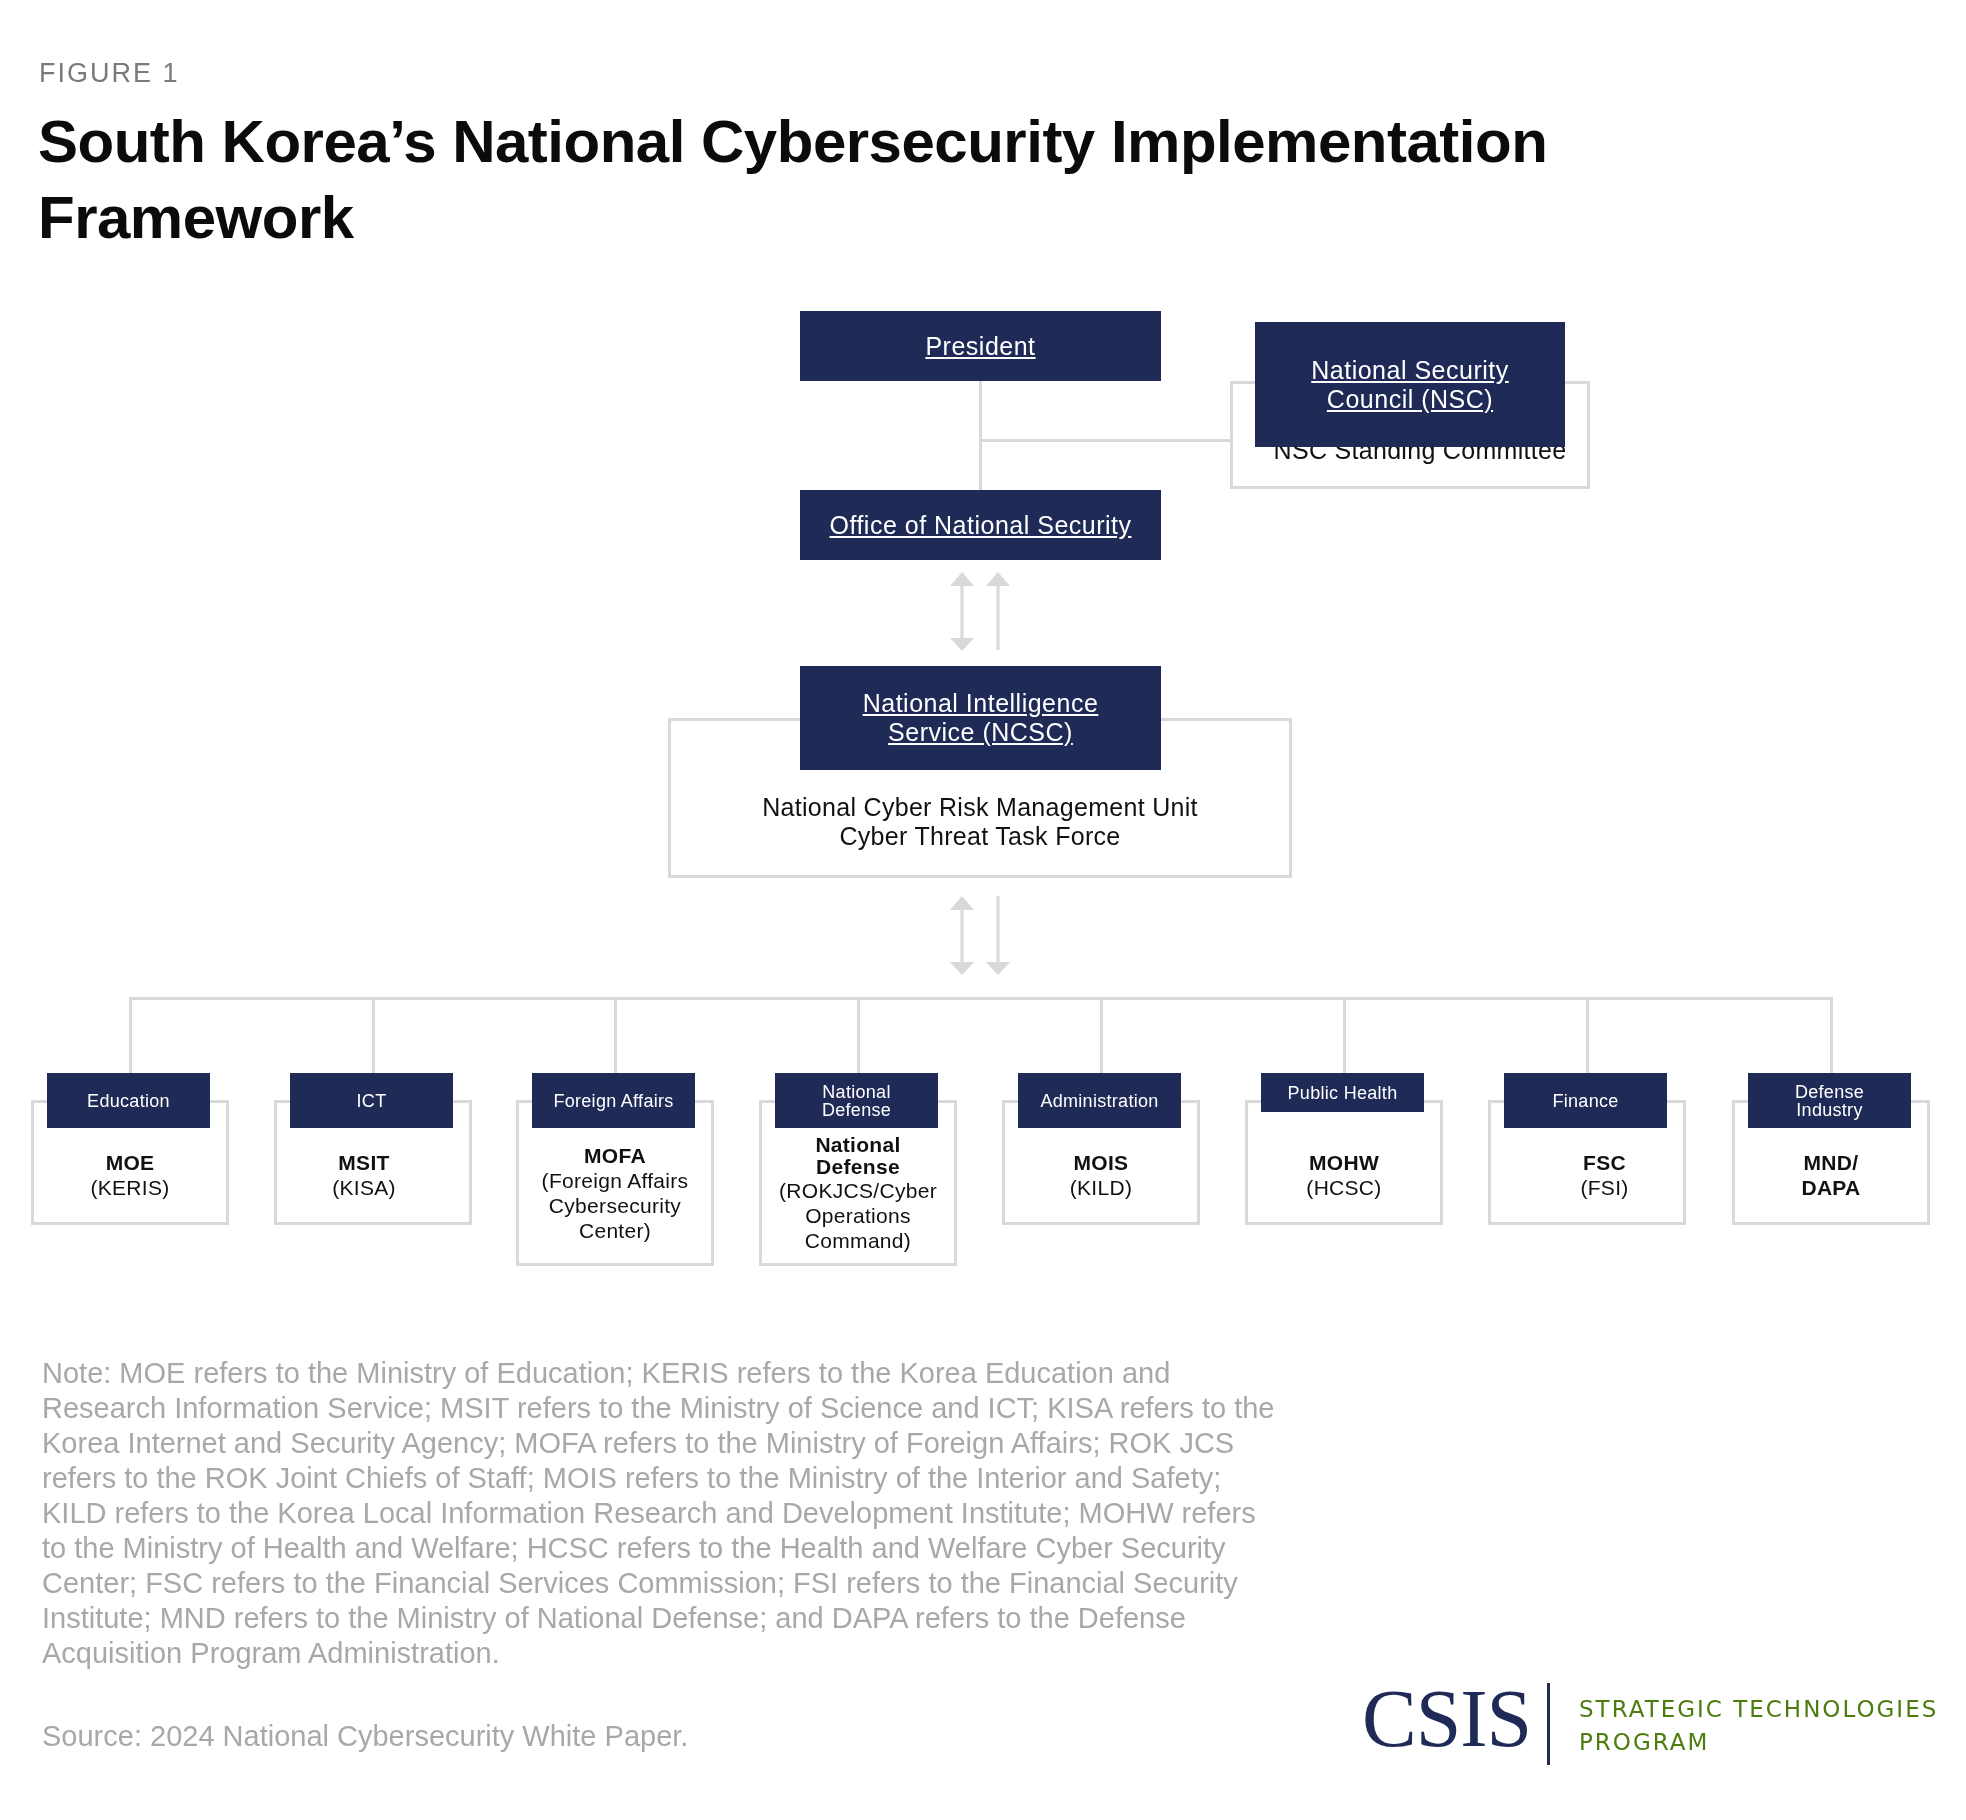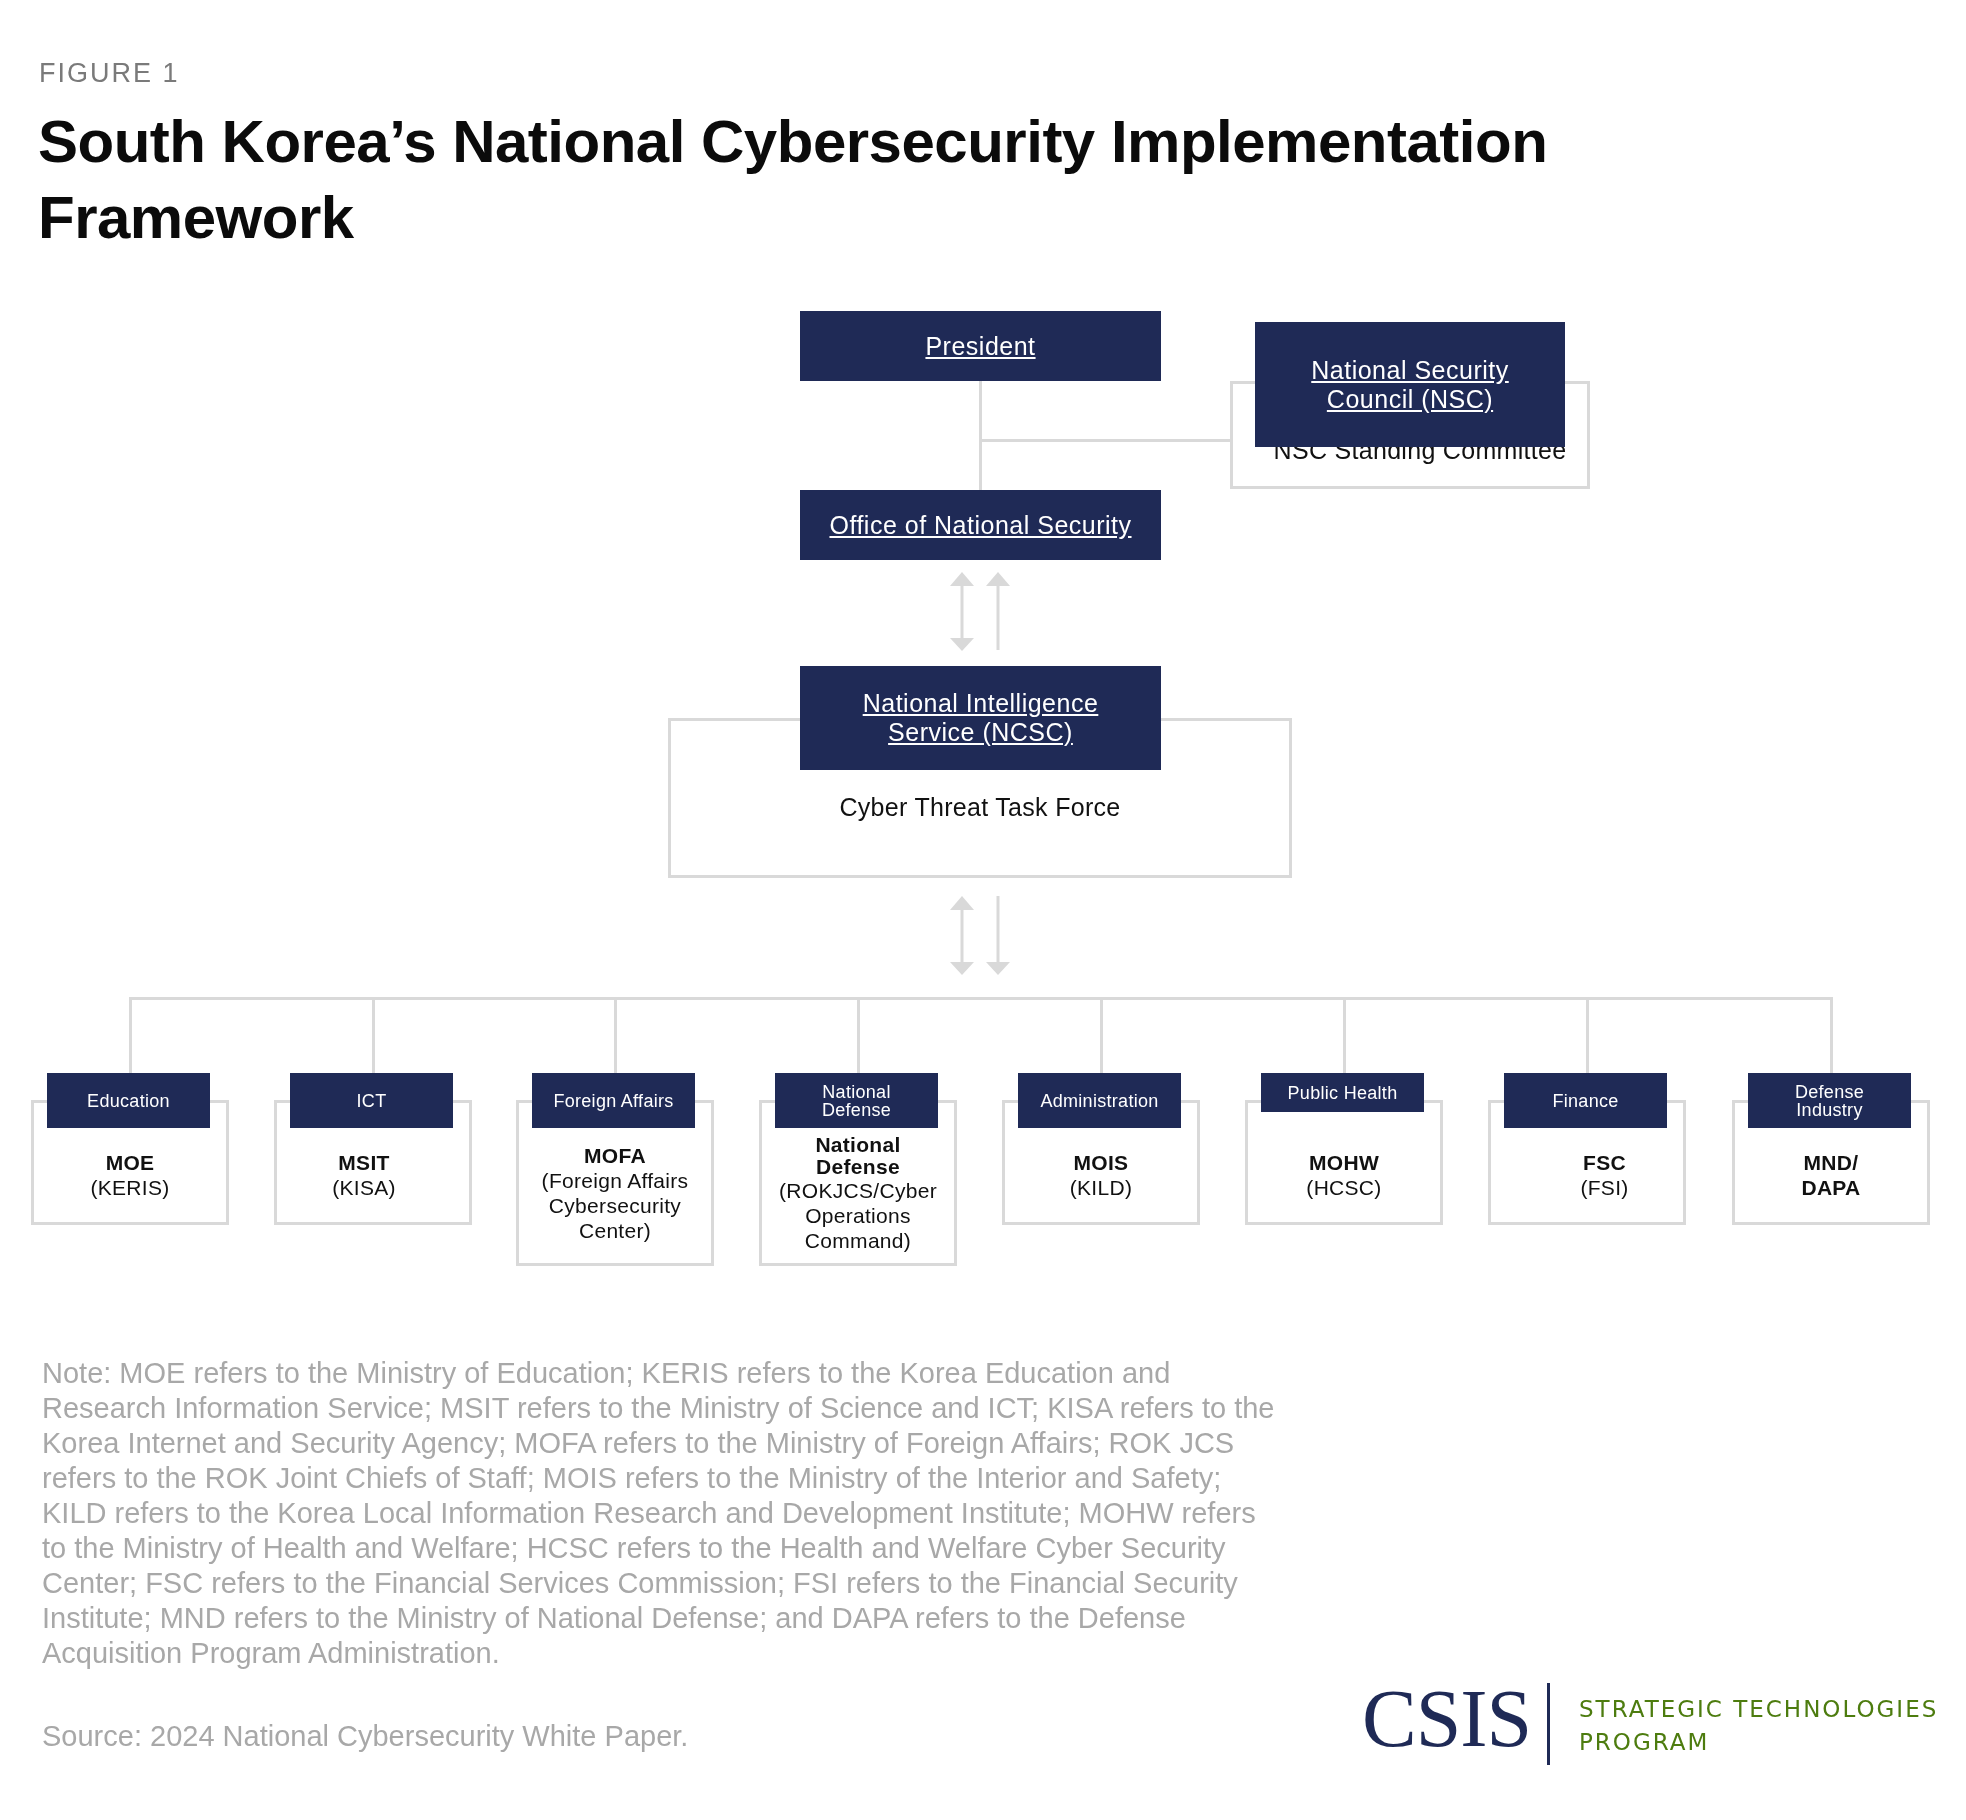--- a/index.html
+++ b/index.html
@@ -60,20 +60,21 @@
     <polygon points="950,910 974,910 962,896" stroke="none"></polygon>
     <polygon points="950,962 974,962 962,975" stroke="none"></polygon>
 
     <line x1="998" y1="896" x2="998" y2="964" stroke-width="3"></line>
     <polygon points="986,962 1010,962 998,975" stroke="none"></polygon>
   </g>
 </svg>
 
 <div class="abs outline" style="left:668px; top:718px; width:624px; height:160px;"></div>
 <div class="abs sub-text" style="left:668px; top:793px; width:624px;">
+  <div>National Cyber Risk Management Unit</div>
   <div>Cyber Threat Task Force</div>
 </div>
 <div class="abs navy big" style="left:800px; top:666px; width:361px; height:104px; padding:0 50px;">
   <span>National Intelligence Service (NCSC)</span>
 </div>
 
 <div class="abs line-h" style="left:129px; top:997px; width:1704px;"></div>
 
 <div>
 

